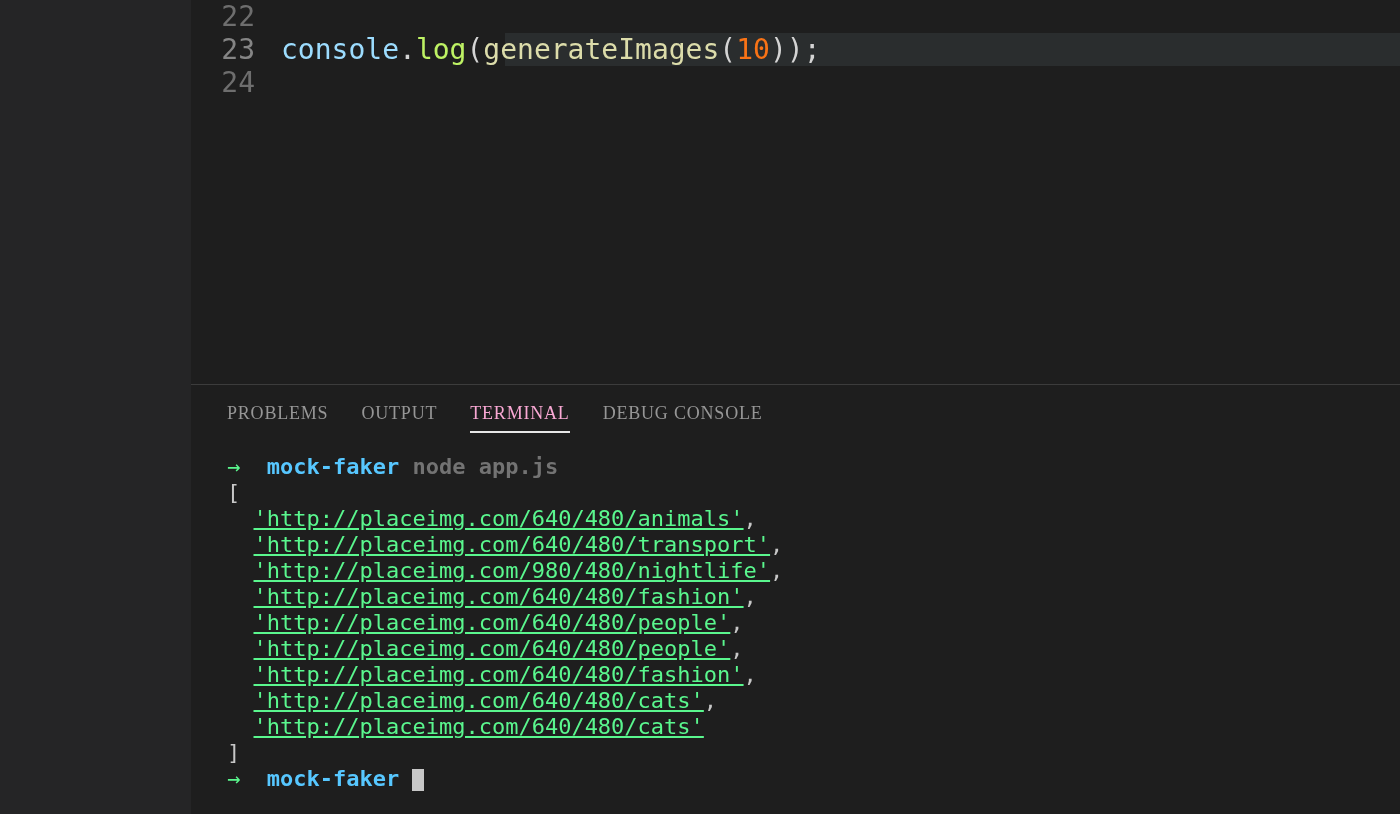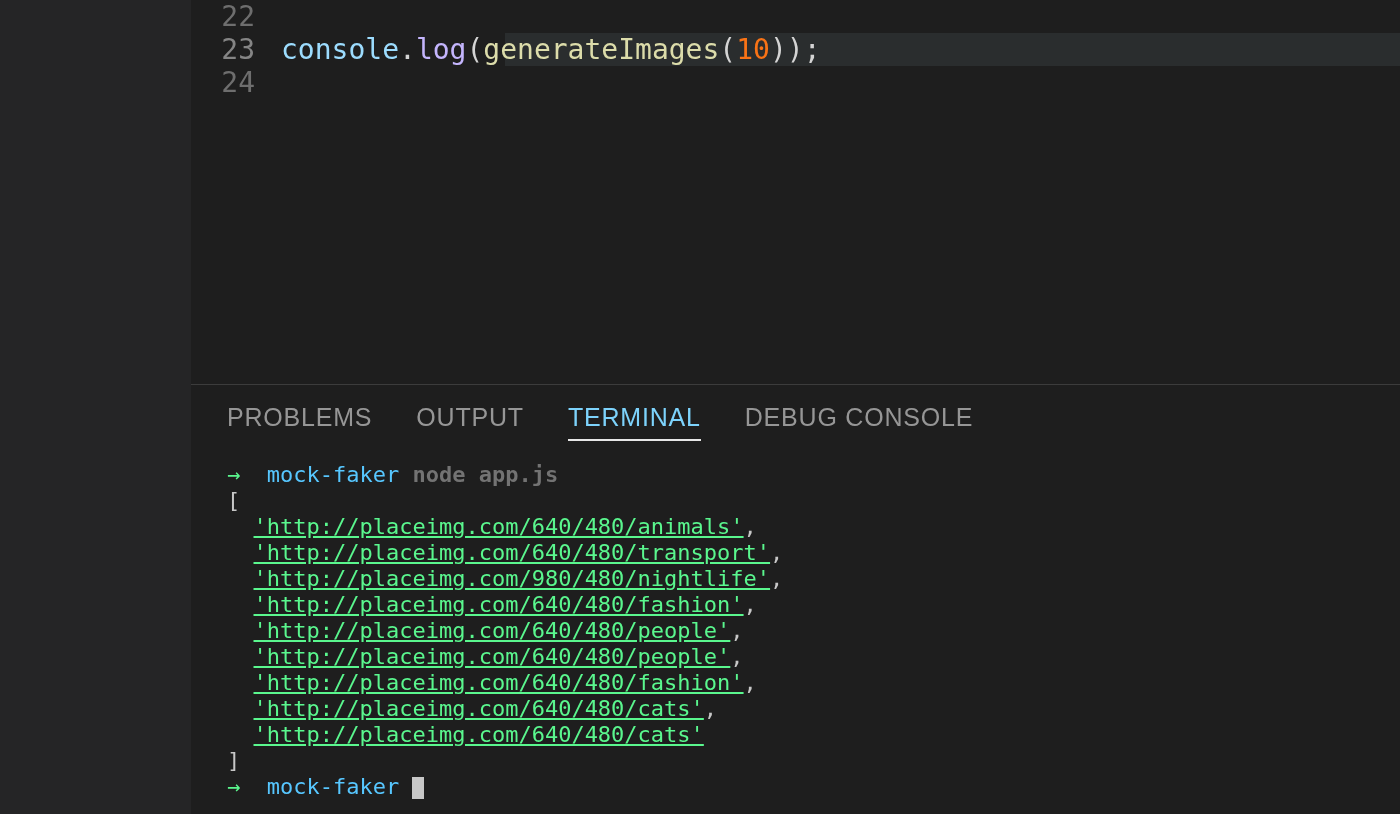--- a/index.html
+++ b/index.html
@@ -64,68 +64,68 @@
     right: 0;
     top: 0;
     bottom: 0;
     background: #2a2d2e;
     z-index: 0;
   }
   .editor-line.current .line-code,
   .editor-line.current .line-number { position: relative; z-index: 1; }
 
   .tok-obj   { color: #9cdcfe; }
-  .tok-fn    { color: #c4b5fd; }
+  .tok-fn    { color: #bef264; }
   .tok-num   { color: #f97316; }
   .tok-punct { color: #d4d4d4; }
   .tok-dot   { color: #d4d4d4; }
   .tok-ident { color: #dcdcaa; }
 
   .panel {
     flex: 1;
     border-top: 1px solid #3c3c3c;
     display: flex;
     flex-direction: column;
   }
   .panel-tabs {
     display: flex;
-    gap: 44px;
+    gap: 33px;
     padding: 18px 36px 8px 36px;
-    font-size: 25px;
+    font-size: 18px;
     letter-spacing: 0.8px;
     color: #969696;
-    font-family: Liberation Sans, sans-serif;
+    font-family: Liberation Serif, serif;
   }
   .panel-tab {
     cursor: pointer;
     padding-bottom: 8px;
     position: relative;
   }
   .panel-tab.active {
-    color: #7dd3fc;
+    color: #f9a8d4;
   }
   .panel-tab.active::after {
     content: "";
     position: absolute;
     left: 0; right: 0;
     bottom: -1px;
     height: 2px;
     background: #e7e7e7;
   }
   .terminal-body {
     flex: 1;
     padding: 14px 36px 0 36px;
     font-size: 22px;
     line-height: 26px;
     font-family: "Menlo", "Monaco", "Consolas", monospace;
     overflow: hidden;
   }
   .term-line { white-space: pre; }
   .prompt-arrow { color: #5af78e; }
-  .prompt-dir   { color: #57c7ff; font-weight: 400; }
+  .prompt-dir   { color: #57c7ff; font-weight: 700; }
   .term-cmd     { color: #737373; font-weight: bold; }
   .term-plain   { color: #c7c7c7; }
   .term-str     { color: #5af78e; text-decoration: underline; }
   .term-cursor {
     display: inline-block;
     width: 12px;
     height: 22px;
     background: #c7c7c7;
     vertical-align: text-bottom;
   }

